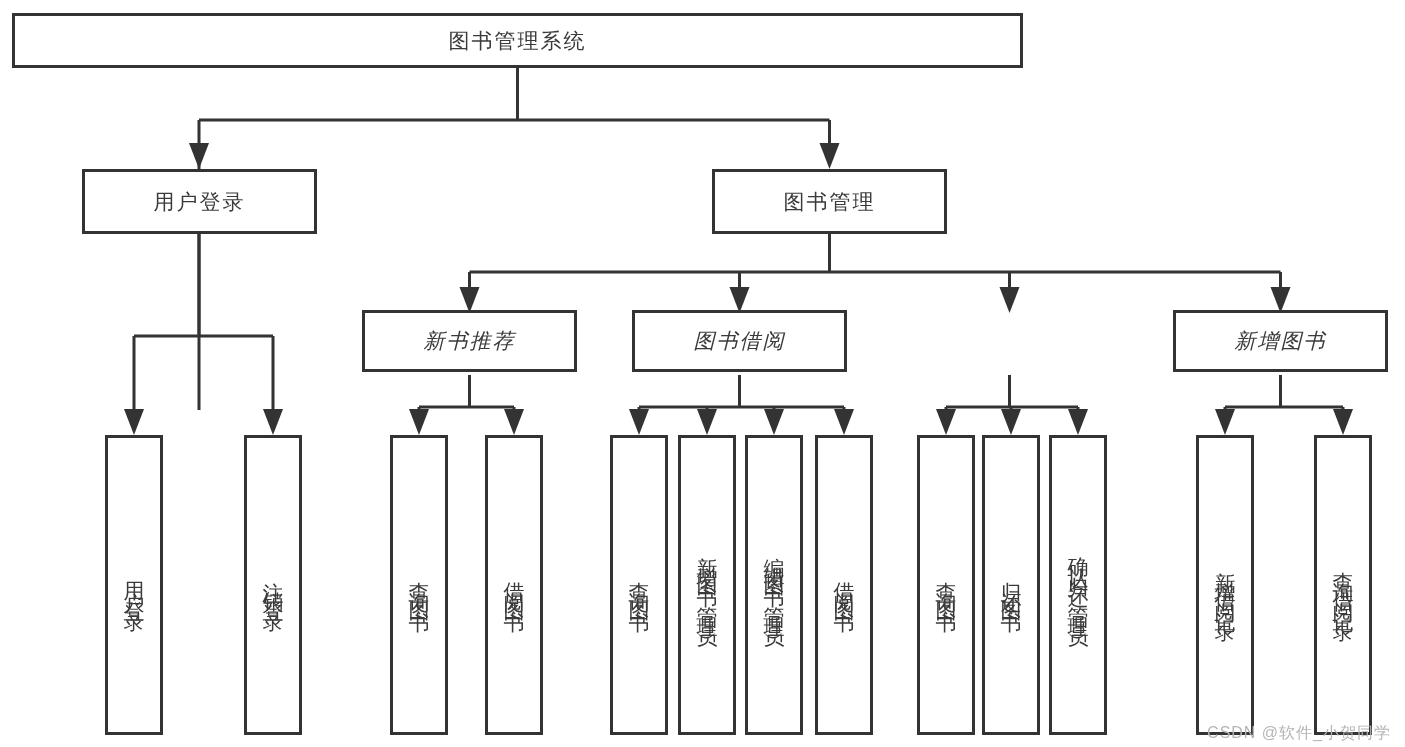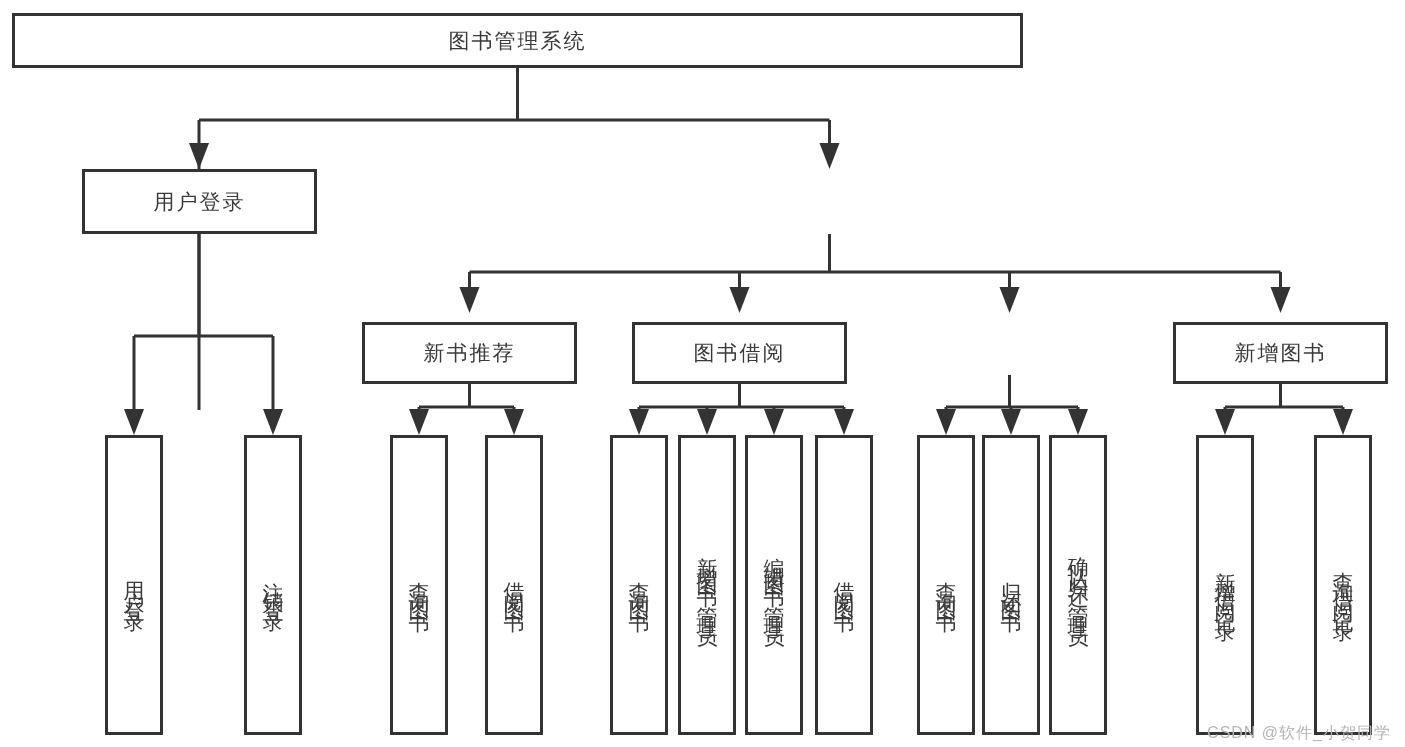--- a/index.html
+++ b/index.html
@@ -11,21 +11,21 @@
   .edge{stroke:#333333;stroke-width:3;fill:none;}
   .arrow{fill:#333333;}
   .box{
     position:absolute;background:#ffffff;border:3px solid #333333;
     box-sizing:border-box;display:flex;align-items:center;justify-content:center;
     color:#3a3a3a;
   }
   .hlabel{font-size:21px;letter-spacing:2px;white-space:nowrap;}
   .root{left:12px;top:13px;width:1011px;height:55px;}
   .l2{top:169px;width:235px;height:65px;}
-  .l3{top:322px;width:215px;height:62px;}
+  .l3{top:310px;width:215px;height:62px;font-style:italic;}
   .leaf{top:435px;width:58px;height:300px;}
   .vlabel{
     writing-mode:vertical-rl;text-orientation:mixed;
     font-size:21px;letter-spacing:10px;line-height:1.15;white-space:nowrap;
   }
   .watermark{
     position:absolute;right:14px;bottom:3px;font-size:16px;
     color:#b5b5b5;letter-spacing:1px;z-index:5;white-space:nowrap;
   }
 </style>
@@ -64,20 +64,23 @@
       <polygon class="arrow" points="1333,409 1353,409 1343,435"></polygon>
     </g>
   </svg>
 
   <div class="box root">
     <span class="hlabel">图书管理系统</span>
   </div>
 
   <div class="box l2" style="left:82px">
     <span class="hlabel">用户登录</span>
+  </div>
+  <div class="box l2" style="left:712px">
+    <span class="hlabel">图书管理</span>
   </div>
 
   <div class="box l3" style="left:362px">
     <span class="hlabel">新书推荐</span>
   </div>
   <div class="box l3" style="left:632px">
     <span class="hlabel">图书借阅</span>
   </div>
   <div class="box l3" style="left:1173px">
     <span class="hlabel">新增图书</span>

